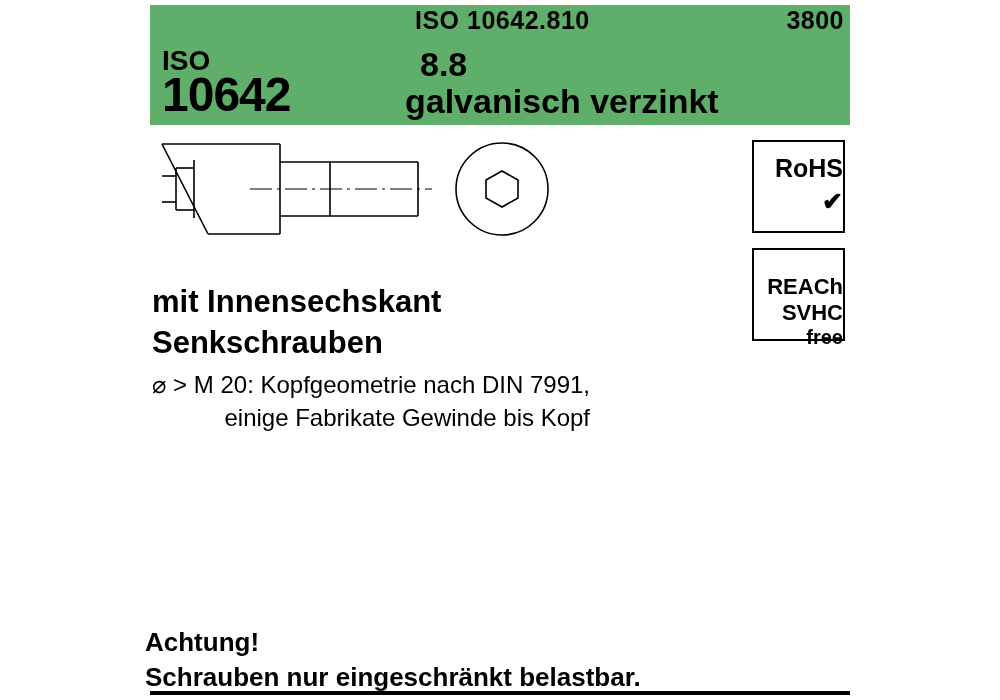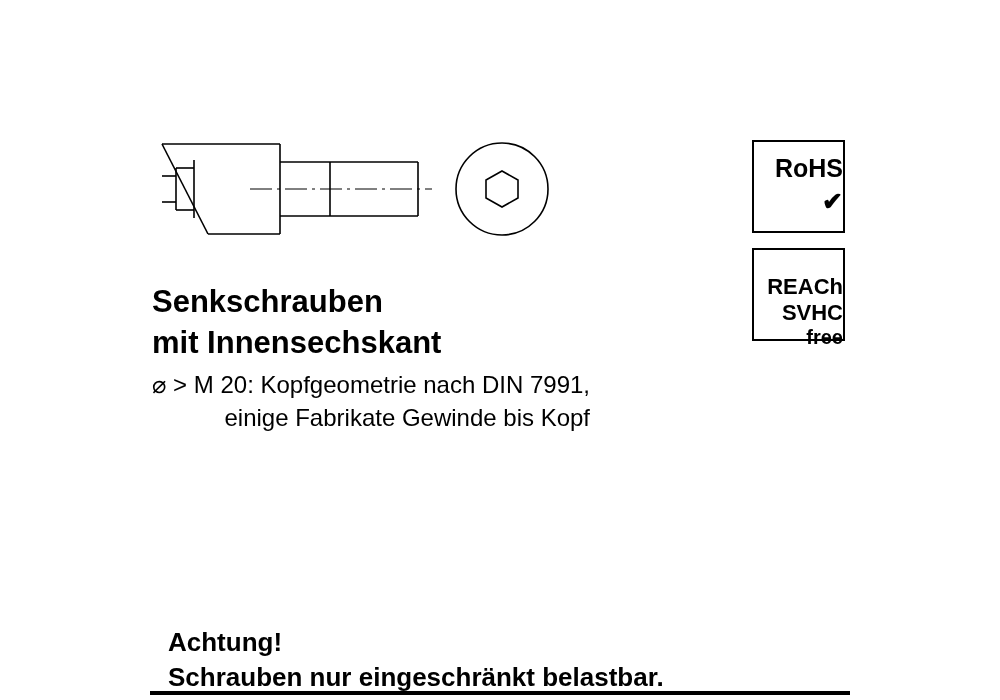--- a/index.html
+++ b/index.html
@@ -160,21 +160,21 @@
     white-space: nowrap;
     text-align: right;
   }
   .note .line2 {
     display: block;
   }
 
   
   .warning {
     position: absolute;
-    left: 168px;
+    left: 145px;
     top: 625px;
     font-size: 26px;
     font-weight: 700;
     line-height: 1.35;
   }
 
   
   .bottom-rule {
     position: absolute;
     left: 150px;
@@ -182,20 +182,32 @@
     width: 700px;
     height: 4px;
     background: #000;
   }
 </style>
 </head>
 <body>
 
 <div class="page">
 
+  <div class="header">
+    <div class="header-top">
+      <span class="norm-code">ISO 10642.810</span>
+      <span class="art-code">3800</span>
+    </div>
+    <div class="header-bottom">
+      <span class="iso-label">ISO</span>
+      <span class="iso-number">10642</span>
+      <span class="grade">8.8</span>
+      <span class="finish">galvanisch verzinkt</span>
+    </div>
+  </div>
 
   <div class="drawing">
     <svg width="560" height="115" viewBox="0 0 560 115" fill="none" stroke="#000" stroke-width="1.6">
 
       <g>
 
         <path d="M12 6 L130 6 L130 90 L12 90 L12 6" fill="none" stroke="none"></path>
 
         <line x1="12" y1="6" x2="130" y2="6"></line>
 
@@ -231,22 +243,22 @@
     <div class="check">✔</div>
   </div>
 
   <div class="badge badge-reach">
     <div>REACh</div>
     <div>SVHC</div>
     <div class="small">free</div>
   </div>
 
   <div class="product-title">
+    <div>mit Innensechskant</div>
     <div>Senkschrauben</div>
-    <div>mit Innensechskant</div>
   </div>
 
   <div class="note">
     <span>⌀ &gt; M 20: Kopfgeometrie nach DIN 7991,</span>
     <span class="line2">einige Fabrikate Gewinde bis Kopf</span>
   </div>
 
   <div class="warning">
     <div>Achtung!</div>
     <div>Schrauben nur eingeschränkt belastbar.</div>

